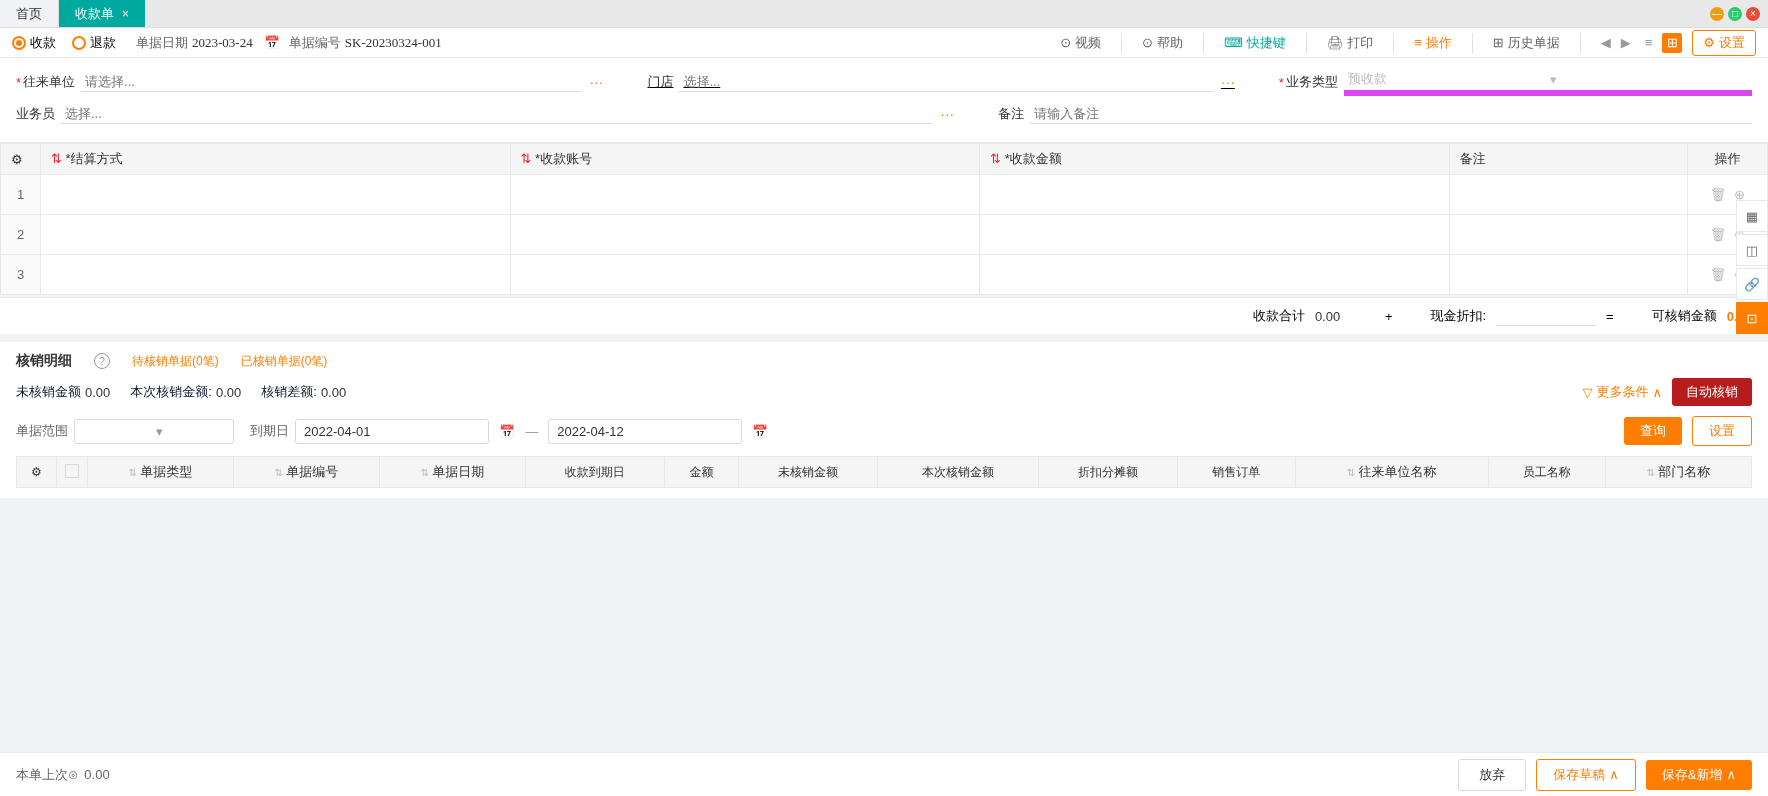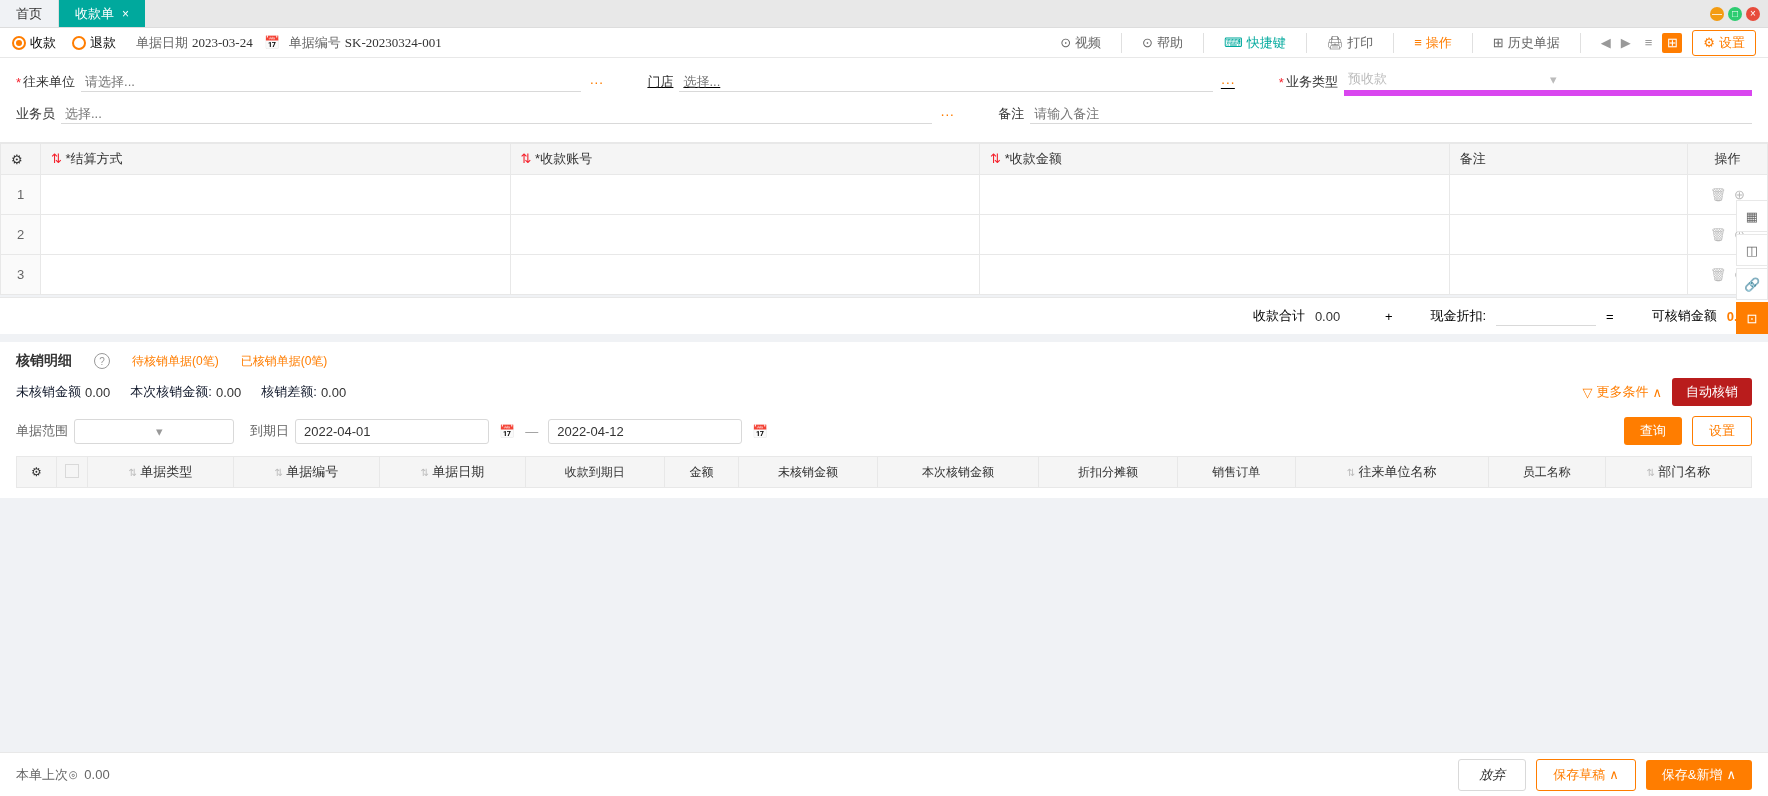--- a/index.html
+++ b/index.html
@@ -92,21 +92,21 @@
     
     .bottom-table { width: 100%; border-collapse: collapse; }
     .bottom-table th { background: #f5f5f5; border: 1px solid #e8e8e8; padding: 6px 8px; font-weight: normal; color: #333; white-space: nowrap; font-size: 12px; }
     .bottom-table .th-center { text-align: center; }
     .sort-icon { color: #bbb; font-size: 10px; cursor: pointer; }
 
     
     .footer { display: flex; align-items: center; background: #fff; padding: 8px 16px; border-top: 1px solid #e8e8e8; position: fixed; bottom: 0; left: 0; right: 0; height: 44px; }
     .footer-info { display: flex; align-items: center; gap: 6px; color: #666; }
     .footer-actions { margin-left: auto; display: flex; align-items: center; gap: 10px; }
-    .btn-discard { background: #fff; color: #333; border: 1px solid #d9d9d9; padding: 6px 20px; border-radius: 3px; cursor: pointer; font-style: italic; }
+    .btn-discard { background: #fff; color: #333; border: 1px solid #d9d9d9; padding: 6px 20px; border-radius: 3px; cursor: pointer; }
     .btn-save-draft { background: #fff; color: #ff7d00; border: 1px solid #ff7d00; padding: 6px 16px; border-radius: 3px; cursor: pointer; display: flex; align-items: center; gap: 4px; }
     .btn-save-new { background: #ff7d00; color: #fff; border: none; padding: 6px 16px; border-radius: 3px; cursor: pointer; display: flex; align-items: center; gap: 4px; }
 
     
     .right-panel { position: fixed; right: 0; top: 180px; display: flex; flex-direction: column; gap: 2px; }
     .right-panel-btn { width: 32px; height: 32px; background: #fff; border: 1px solid #e8e8e8; display: flex; align-items: center; justify-content: center; cursor: pointer; color: #666; }
     .right-panel-btn.active { background: #ff7d00; color: #fff; border-color: #ff7d00; }
 
     .checkbox { width: 14px; height: 14px; border: 1px solid #d9d9d9; display: inline-flex; align-items: center; justify-content: center; cursor: pointer; }
   </style>

